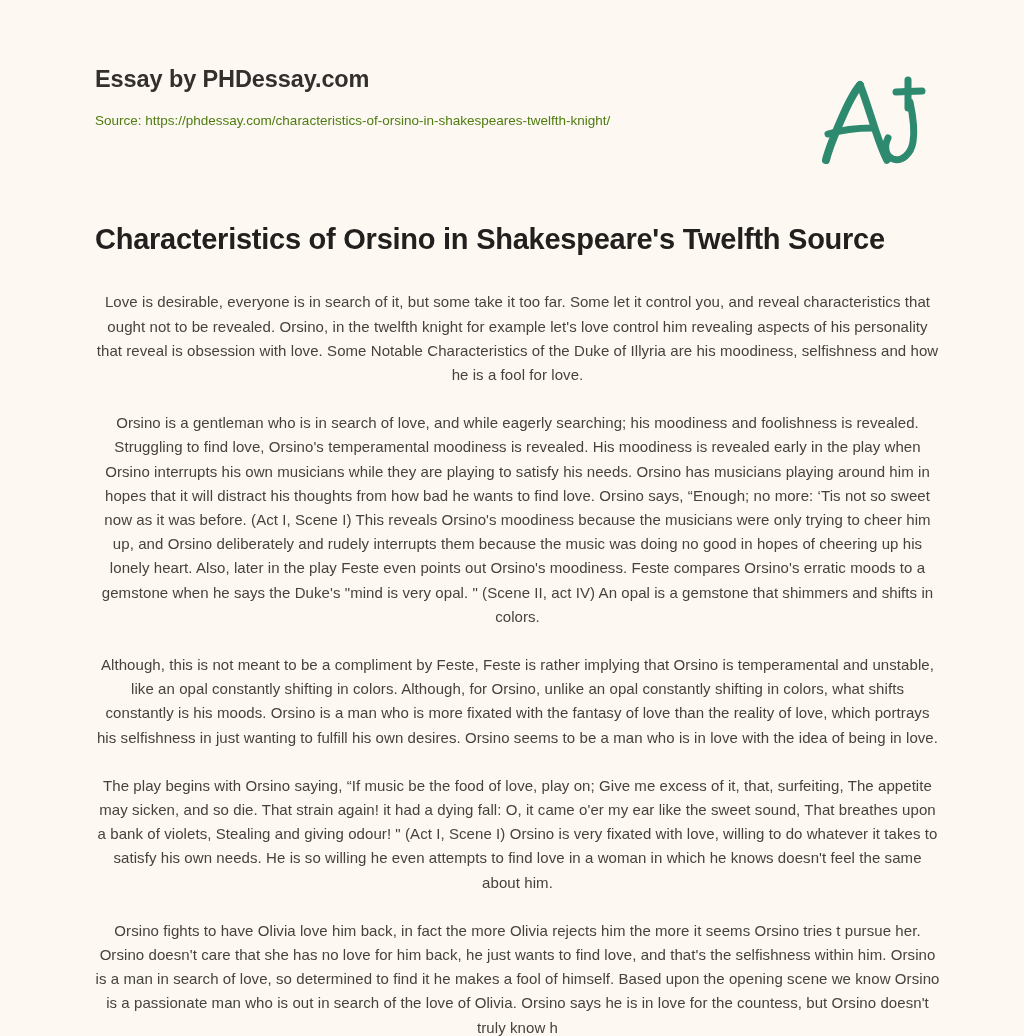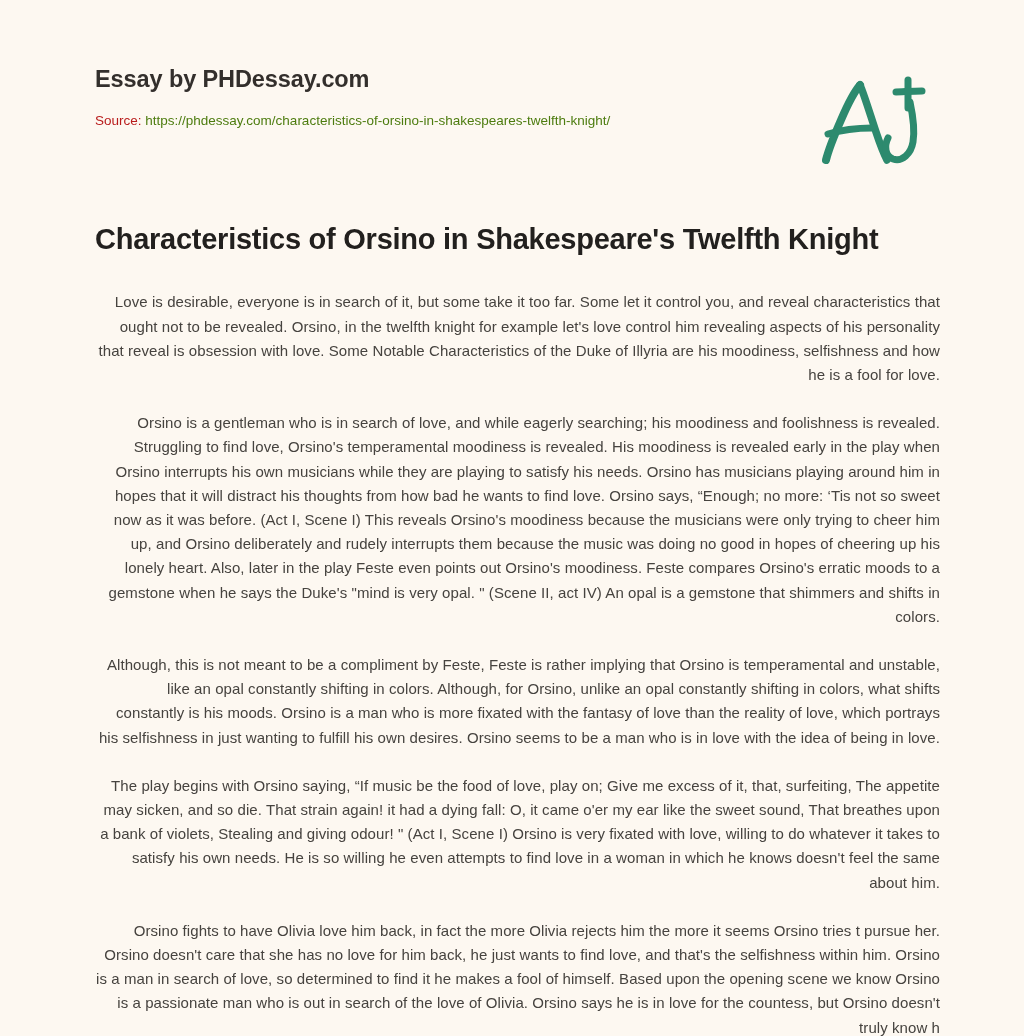--- a/index.html
+++ b/index.html
@@ -53,21 +53,21 @@
 
   .source-line {
     margin-top: 20px;
     font-size: 13.5px;
     line-height: 1.2;
     color: #8a8a86;
     white-space: nowrap;
   }
 
   .source-label {
-    color: #b91c1c;
+    color: #4d7c0f;
   }
 
   .source-url {
     color: #4d7c0f;
     text-decoration: none;
   }
 
   
   .logo {
     width: 128px;
@@ -97,21 +97,21 @@
     line-height: 1.22;
     letter-spacing: -0.25px;
     margin: 0 0 33px 0;
   }
 
   .article-body p {
     font-size: 15px;
     line-height: 24.2px;
     color: #46433f;
     margin: 0 0 24px 0;
-    text-align: right;
+    text-align: center;
     letter-spacing: 0.005em;
   }
 
   .article-body p:last-child {
     margin-bottom: 0;
   }
 </style>
 </head>
 <body>
 
@@ -138,21 +138,21 @@
         <path d="M82 20 C87 20 99 19 108 19" stroke-width="7"></path>
         <path d="M94 8 C94 15 94 27 94 36" stroke-width="7"></path>
 
         <path d="M96 30 C99 44 101 58 99 70 C97 82 88 90 79 87 C71 84 70 74 74 66" stroke-width="7"></path>
       </svg>
     </div>
 
   </div>
 
   <div class="article">
-    <h1 class="article-title">Characteristics of Orsino in Shakespeare's Twelfth Knight</h1>
+    <h1 class="article-title">Characteristics of Orsino in Shakespeare's Twelfth Source</h1>
 
     <div class="article-body">
       <p>Love is desirable, everyone is in search of it, but some take it too far. Some let it control you, and reveal characteristics that ought not to be revealed. Orsino, in the twelfth knight for example let's love control him revealing aspects of his personality that reveal is obsession with love. Some Notable Characteristics of the Duke of Illyria are his moodiness, selfishness and how he is a fool for love.</p>
       <p>Orsino is a gentleman who is in search of love, and while eagerly searching; his moodiness and foolishness is revealed. Struggling to find love, Orsino's temperamental moodiness is revealed. His moodiness is revealed early in the play when Orsino interrupts his own musicians while they are playing to satisfy his needs. Orsino has musicians playing around him in hopes that it will distract his thoughts from how bad he wants to find love. Orsino says, “Enough; no more: ‘Tis not so sweet now as it was before. (Act I, Scene I) This reveals Orsino's moodiness because the musicians were only trying to cheer him up, and Orsino deliberately and rudely interrupts them because the music was doing no good in hopes of cheering up his lonely heart. Also, later in the play Feste even points out Orsino's moodiness. Feste compares Orsino's erratic moods to a gemstone when he says the Duke's "mind is very opal. " (Scene II, act IV) An opal is a gemstone that shimmers and shifts in colors.</p>
       <p>Although, this is not meant to be a compliment by Feste, Feste is rather implying that Orsino is temperamental and unstable, like an opal constantly shifting in colors. Although, for Orsino, unlike an opal constantly shifting in colors, what shifts constantly is his moods. Orsino is a man who is more fixated with the fantasy of love than the reality of love, which portrays his selfishness in just wanting to fulfill his own desires. Orsino seems to be a man who is in love with the idea of being in love.</p>
       <p>The play begins with Orsino saying, “If music be the food of love, play on; Give me excess of it, that, surfeiting, The appetite may sicken, and so die. That strain again! it had a dying fall: O, it came o'er my ear like the sweet sound, That breathes upon a bank of violets, Stealing and giving odour! " (Act I, Scene I) Orsino is very fixated with love, willing to do whatever it takes to satisfy his own needs. He is so willing he even attempts to find love in a woman in which he knows doesn't feel the same about him.</p>
       <p>Orsino fights to have Olivia love him back, in fact the more Olivia rejects him the more it seems Orsino tries t pursue her. Orsino doesn't care that she has no love for him back, he just wants to find love, and that's the selfishness within him. Orsino is a man in search of love, so determined to find it he makes a fool of himself. Based upon the opening scene we know Orsino is a passionate man who is out in search of the love of Olivia. Orsino says he is in love for the countess, but Orsino doesn't truly know h</p>
     </div>
   </div>
 

